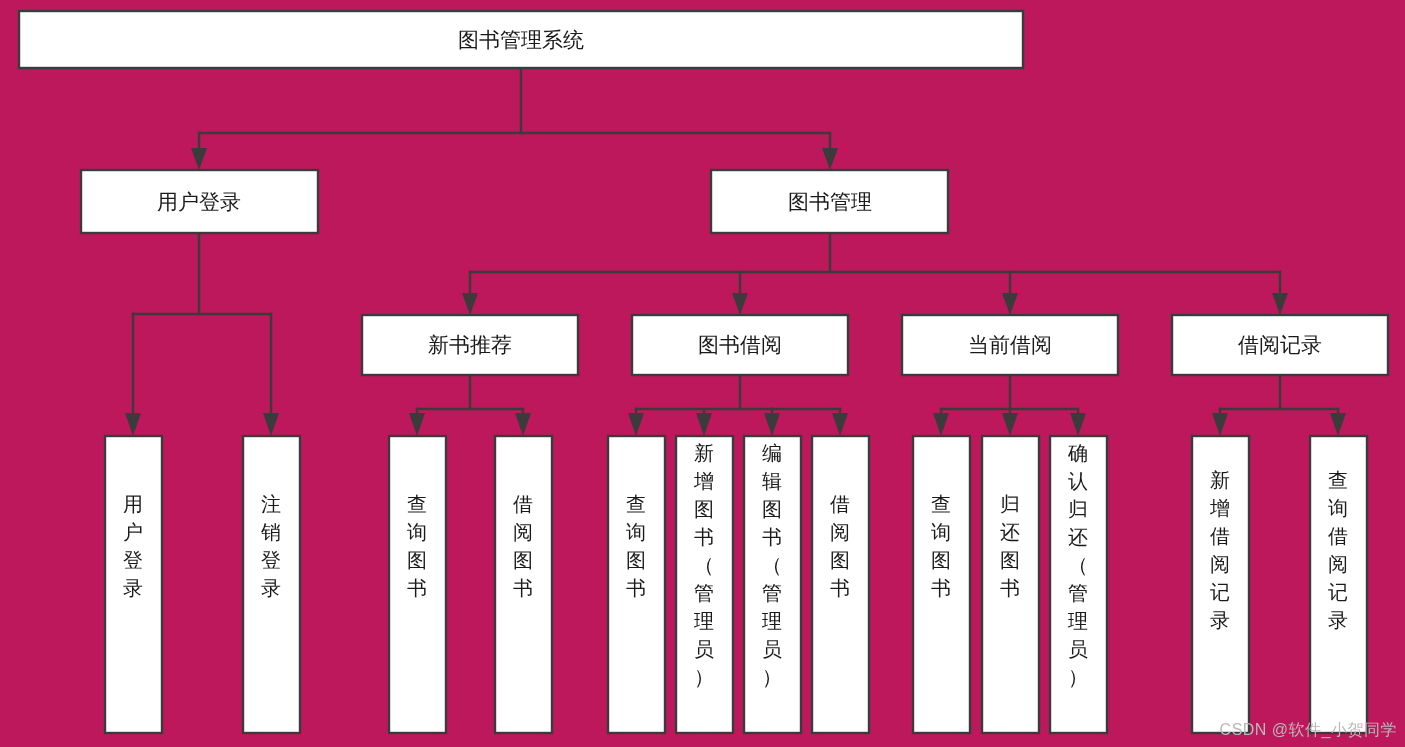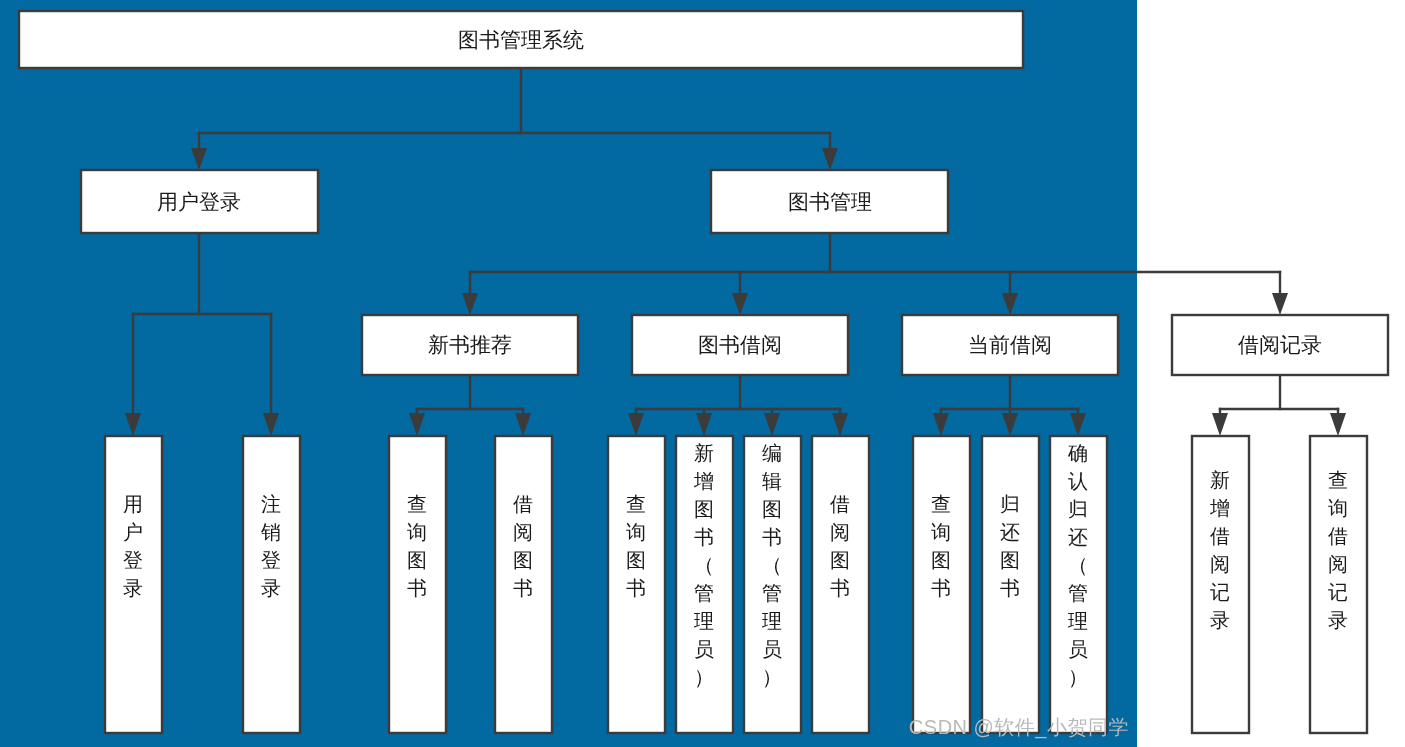--- a/index.html
+++ b/index.html
@@ -8,23 +8,23 @@
     background: #ffffff;
   }
   body {
     width: 1405px;
     height: 747px;
     font-family: "Liberation Sans", "DejaVu Sans", sans-serif;
     overflow: hidden;
   }
   #diagram-root {
     position: relative;
-    width: 1137px;
+    width: 1405px;
     height: 747px;
-    background: #0369a1;
+    background: #be185d;
     text-align: center;
   }
   svg#diagram-svg {
     position: absolute;
     top: 0;
     left: 0;
     width: 1405px;
     height: 747px;
     display: block;
   }
@@ -54,21 +54,21 @@
     font-family: "Liberation Sans", "DejaVu Sans", sans-serif;
     font-size: 20px;
     fill: #1a1a1a;
     text-anchor: middle;
   }
   .watermark {
     position: absolute;
     right: 8px;
     bottom: 6px;
     font-family: "Liberation Sans", "DejaVu Sans", sans-serif;
-    font-size: 20px;
+    font-size: 16px;
     color: #b9b9b9;
     letter-spacing: 0.5px;
     white-space: nowrap;
     pointer-events: none;
   }
 </style>
 </head>
 <body>
 
 <div id="diagram-root">

